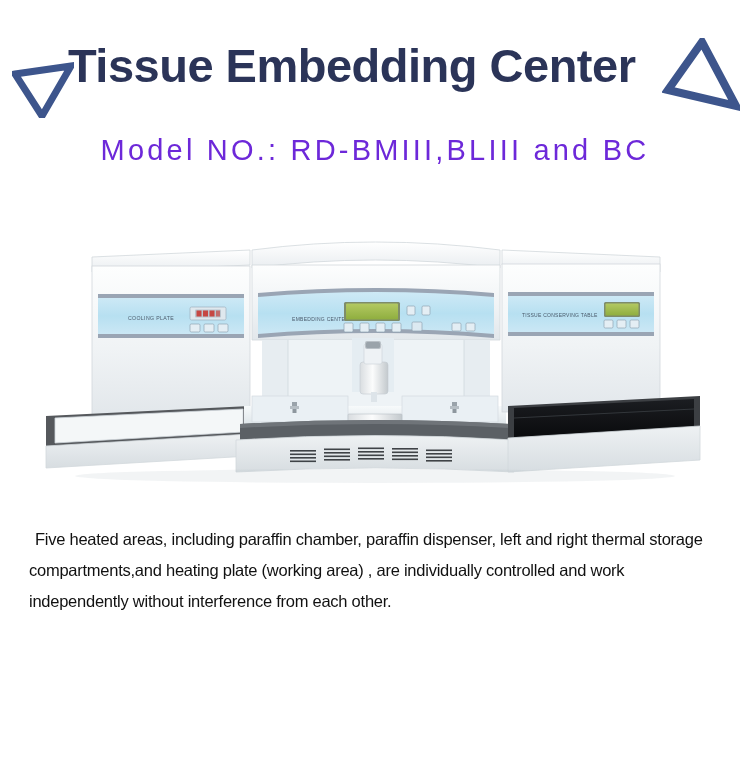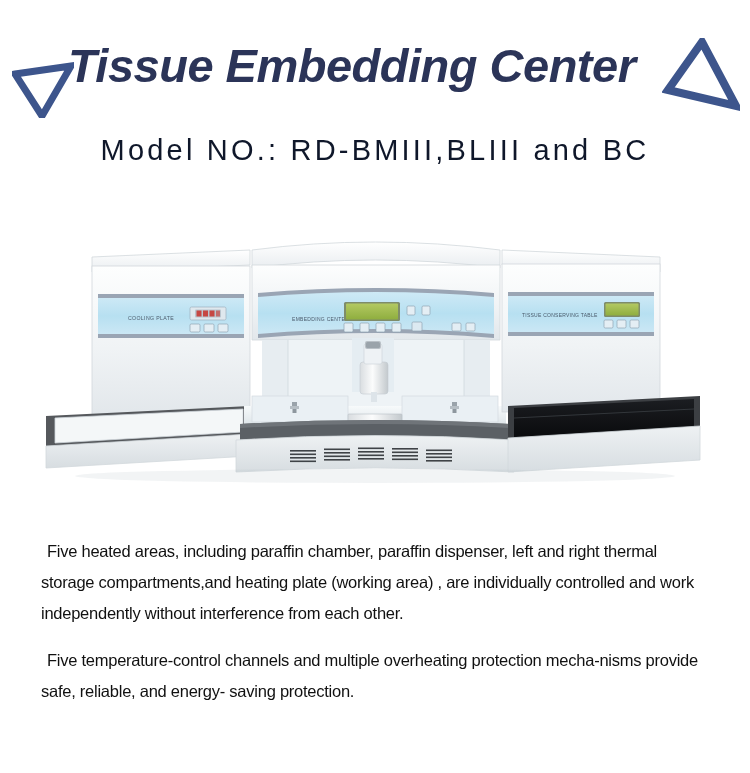--- a/index.html
+++ b/index.html
@@ -19,21 +19,21 @@
 
   
   #header {
     position: absolute;
     left: 0; top: 0;
     width: 750px; height: 195px;
   }
   #title-row {
     position: absolute;
     left: 0; top: 32px;
-    width: 683px; height: 80px; font-style: italic;
+    width: 683px; height: 80px;
   }
   .tri {
     position: absolute;
     display: block;
   }
   #tri-left {
     left: 12px; top: 28px;
     width: 62px; height: 58px;
   }
   #tri-right {
@@ -54,40 +54,40 @@
   }
   #page-subtitle {
     position: absolute;
     left: 0; top: 134px;
     width: 750px;
     text-align: center;
     font-family: "Liberation Sans", sans-serif;
     font-size: 29px;
     font-weight: 400;
     letter-spacing: 3.2px;
-    color: #0f172a;
+    color: #6d28d9;
     white-space: nowrap;
   }
 
   
   #product-figure {
     position: absolute;
     left: 0; top: 210px;
     width: 750px; height: 290px;
   }
   #machine-svg { display: block; }
 
   
   #description {
     position: absolute;
     left: 0; top: 520px;
     width: 750px;
   }
   .desc-para {
-    margin: 16px;
+    margin: 4px;
     padding: 0 24px 0 25px;
     color: #111111;
     font-family: "Liberation Sans", sans-serif;
     font-size: 16.5px;
     line-height: 31px;
     letter-spacing: -0.25px;
     text-indent: 6px;
   }
 </style>
 </head>
@@ -322,14 +322,13 @@
         <path d="M508,228 L700,216 L700,250 L508,262 Z" fill="url(#gBase)" stroke="#d2d8dc" stroke-width="0.8"></path>
       </g>
     </g>
 
     <ellipse cx="375" cy="266" rx="300" ry="7" fill="#b9c0c6" opacity="0.18"></ellipse>
   </svg>
 </div>
 
 <div id="description">
   <p class="desc-para">Five heated areas, including paraffin chamber, paraffin  dispenser, left and right thermal storage compartments,and  heating plate (working area) , are individually controlled and  work independently without interference from each other.</p>
-  <p class="desc-para">Five temperature-control channels and multiple overheating  protection mecha-nisms provide safe, reliable, and energy- saving protection.</p>
 </div>
 
 </body></html>

